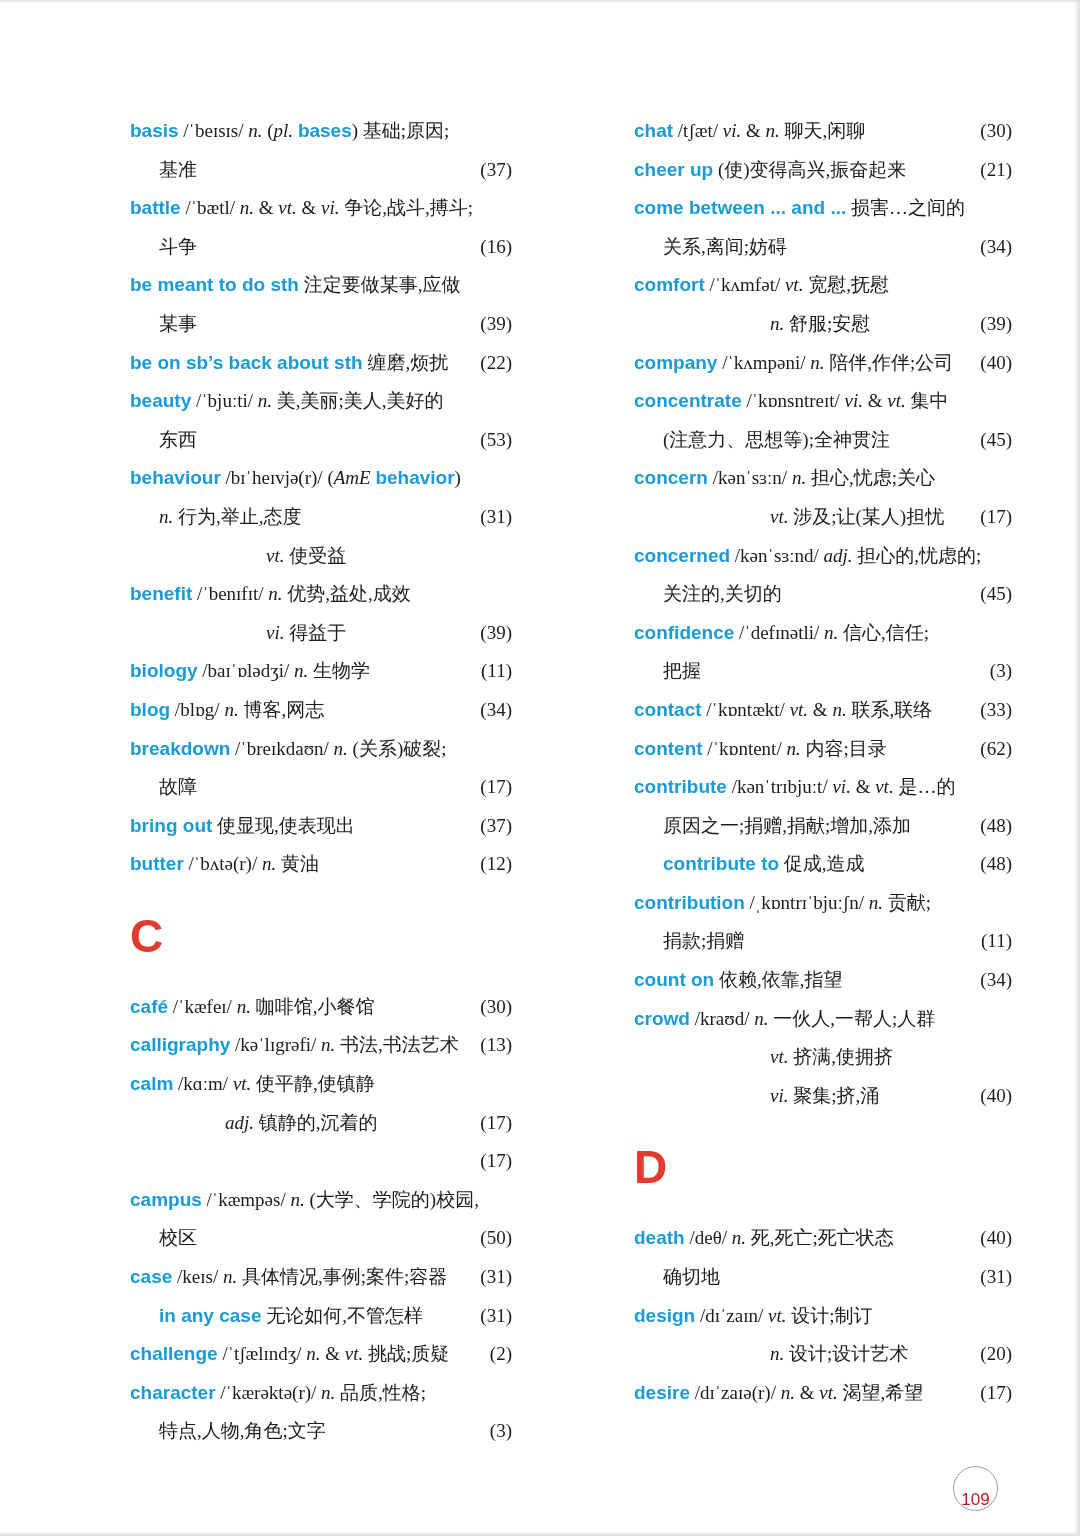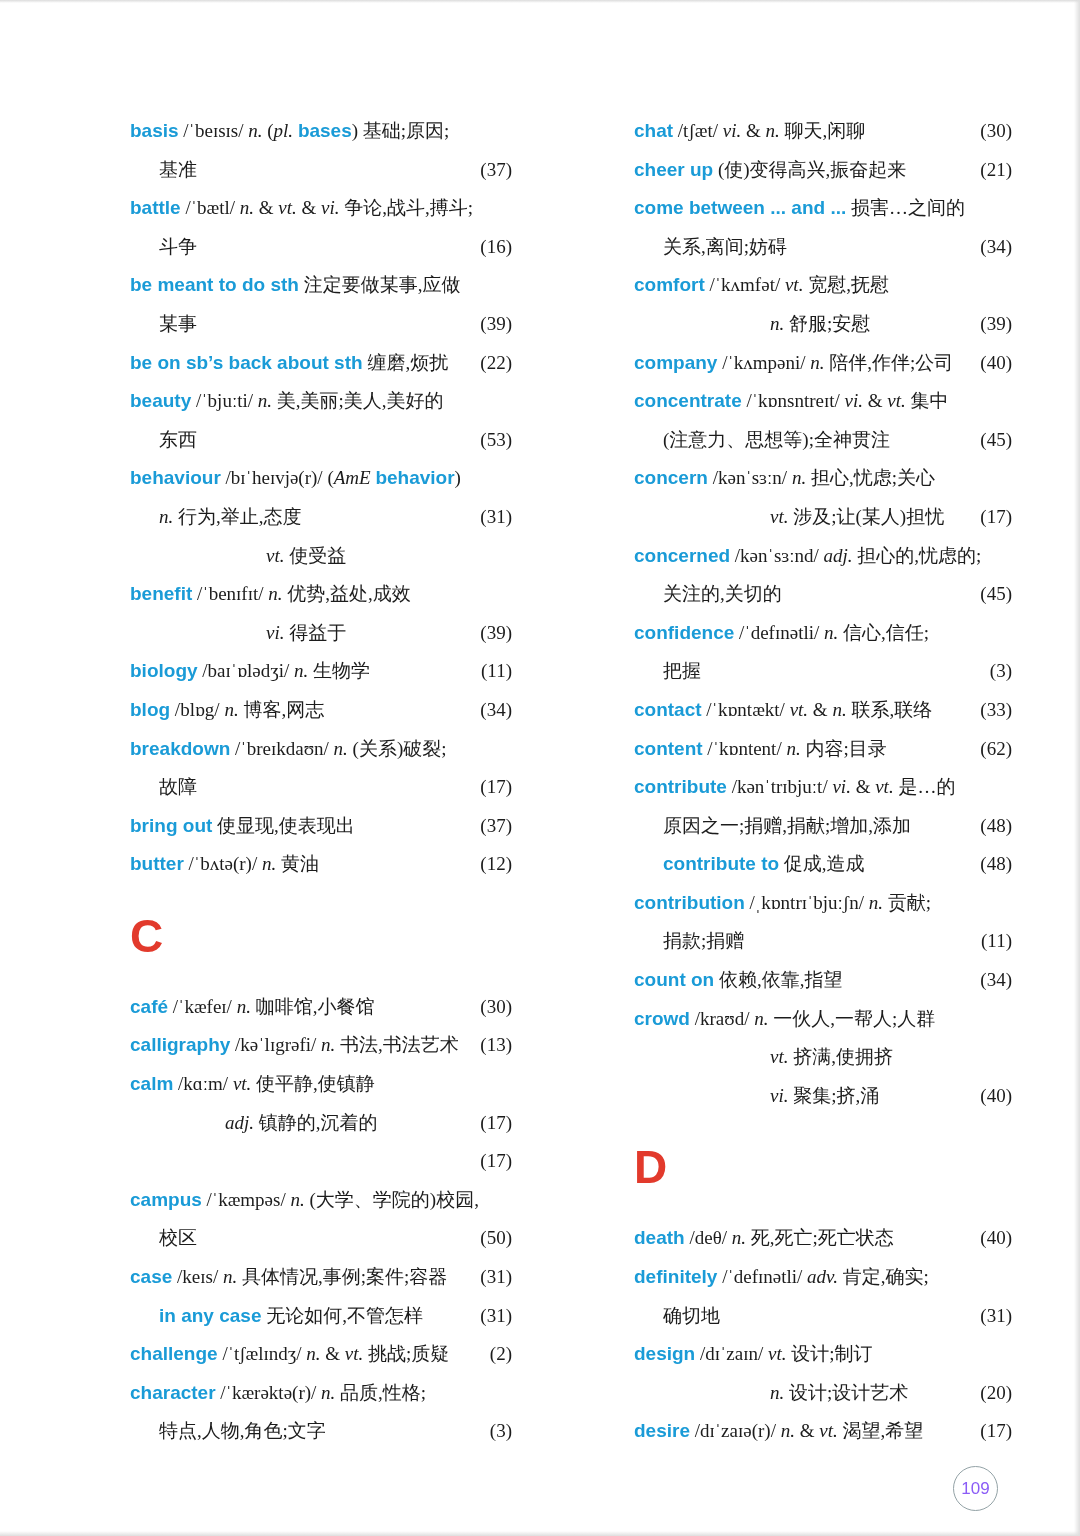--- a/index.html
+++ b/index.html
@@ -52,24 +52,24 @@
     color:var(--red,#e23a2c);
     line-height:1;
   }
 
   .pagenum-badge {
     position:absolute;
     left:953px; top:1466px;
     width:45px; height:45px;
     border:1.6px solid #93a2a6;
     border-radius:50%;
-    display:flex; align-items:center; justify-content:center;
+    display:flex; align-items:flex-end; justify-content:center;
     font-family:"Liberation Sans", sans-serif;
     font-size:17px;
-    color:#8b5cf6;
+    color:#b91c1c;
     background:#ffffff;
   }
 </style>
 </head>
 <body>
 
 <div class="page">
   <div class="edge-top"></div>
   <div class="edge-right"></div>
   <div class="edge-bottom"></div>
@@ -290,23 +290,20 @@
         <span class="txt"><span class="seg-i">vi.</span><span class="seg-p"> </span><span class="seg-z">聚集;挤,涌</span></span>
         <span class="ref">(40)</span>
       </div>
       <div class="section">
         <span class="letter">D</span>
       </div>
       <div class="line ind0">
         <span class="txt"><span class="seg-h">death</span><span class="seg-p"> /deθ/ </span><span class="seg-i">n.</span><span class="seg-p"> </span><span class="seg-z">死,死亡;死亡状态</span></span>
         <span class="ref">(40)</span>
       </div>
-      <div class="line ind0">
-        <span class="txt"><span class="seg-h">definitely</span><span class="seg-p"> /ˈdefɪnətli/ </span><span class="seg-i">adv.</span><span class="seg-p"> </span><span class="seg-z">肯定,确实;</span></span>
-      </div>
       <div class="line ind1">
         <span class="txt"><span class="seg-z">确切地</span></span>
         <span class="ref">(31)</span>
       </div>
       <div class="line ind0">
         <span class="txt"><span class="seg-h">design</span><span class="seg-p"> /dɪˈzaɪn/ </span><span class="seg-i">vt.</span><span class="seg-p"> </span><span class="seg-z">设计;制订</span></span>
       </div>
       <div class="line ind3">
         <span class="txt"><span class="seg-i">n.</span><span class="seg-p"> </span><span class="seg-z">设计;设计艺术</span></span>
         <span class="ref">(20)</span>

